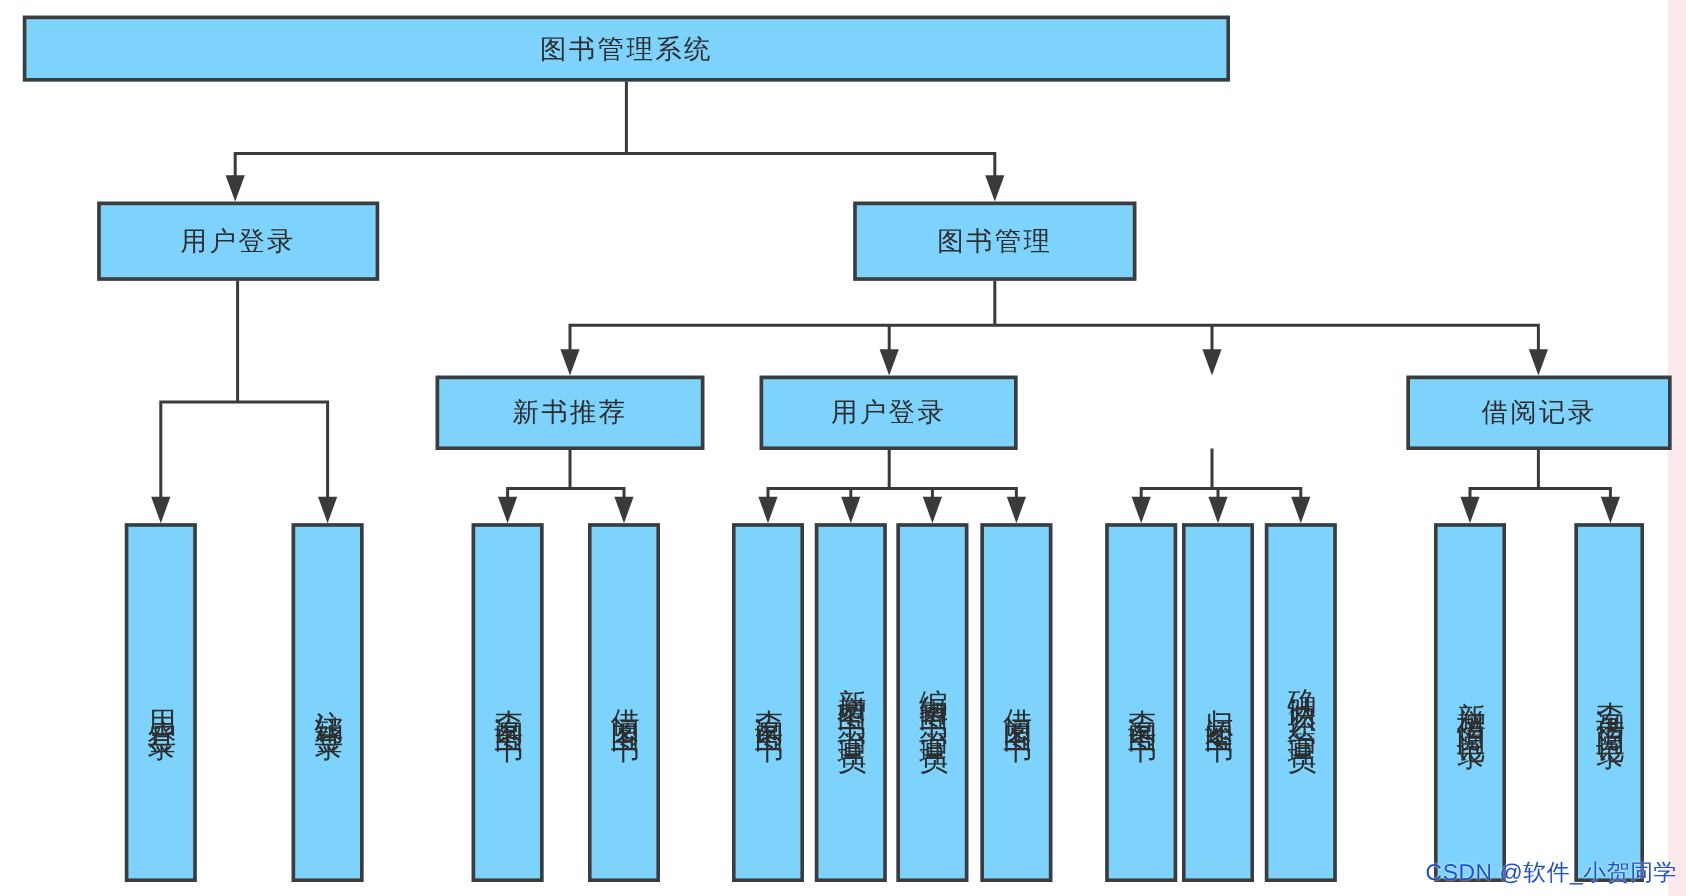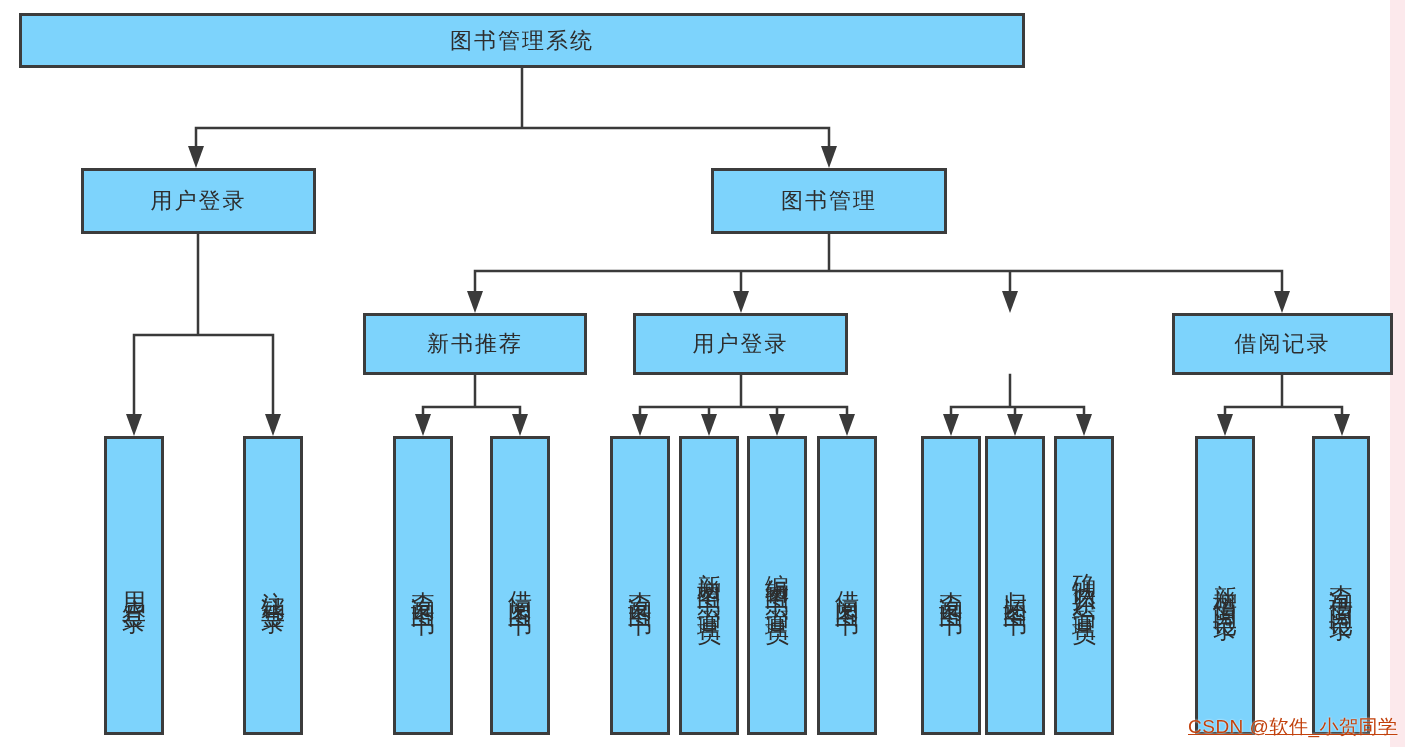--- a/index.html
+++ b/index.html
@@ -39,26 +39,25 @@
     position: absolute;
     left: 1390px; top: 0;
     width: 15px; height: 747px;
     background: #fce9ec;
     z-index: 0;
   }
   .watermark {
     position: absolute;
     left: 1188px; top: 714px;
     font-size: 19px;
-    color: #c2410c;
+    color: #1d4ed8;
     letter-spacing: 0.5px;
     white-space: nowrap;
     z-index: 5;
     text-shadow: 0 0 2px #ffffff;
-    text-decoration: underline;
   }
 </style>
 </head>
 <body>
 
 <div class="canvas">
 
   <div class="strip"></div>
 
   <svg class="wires" width="1405" height="747" viewBox="0 0 1405 747">

